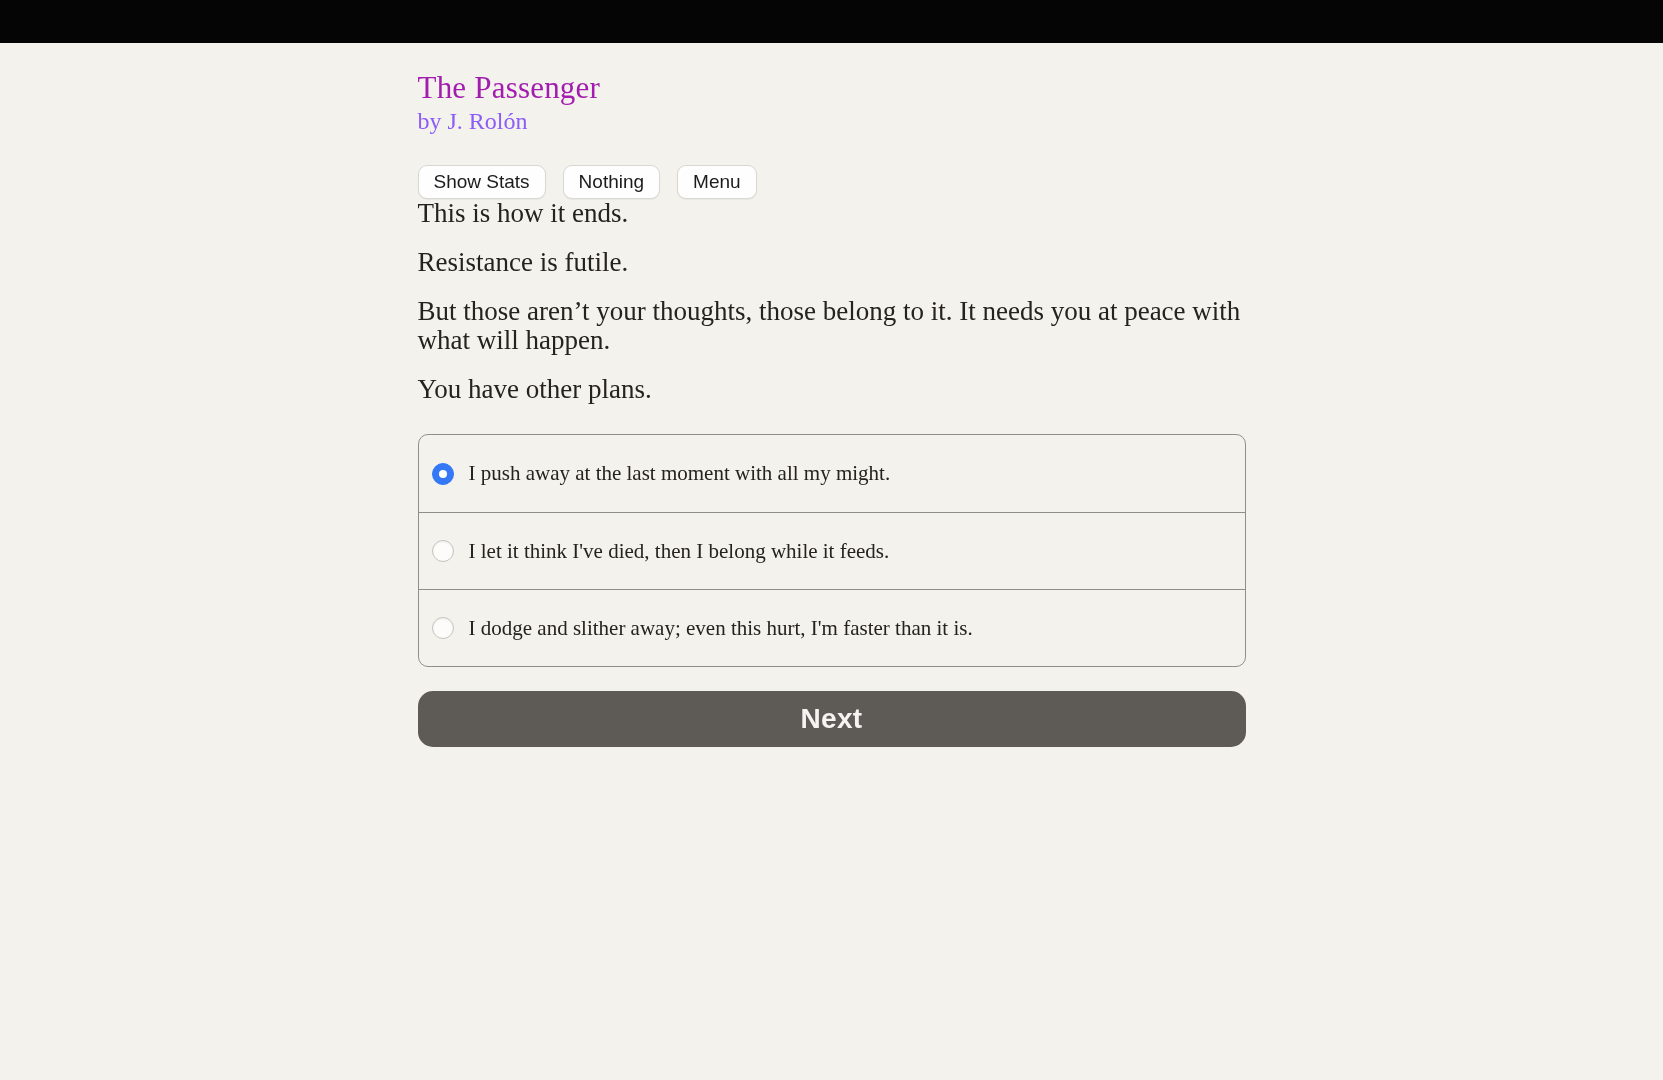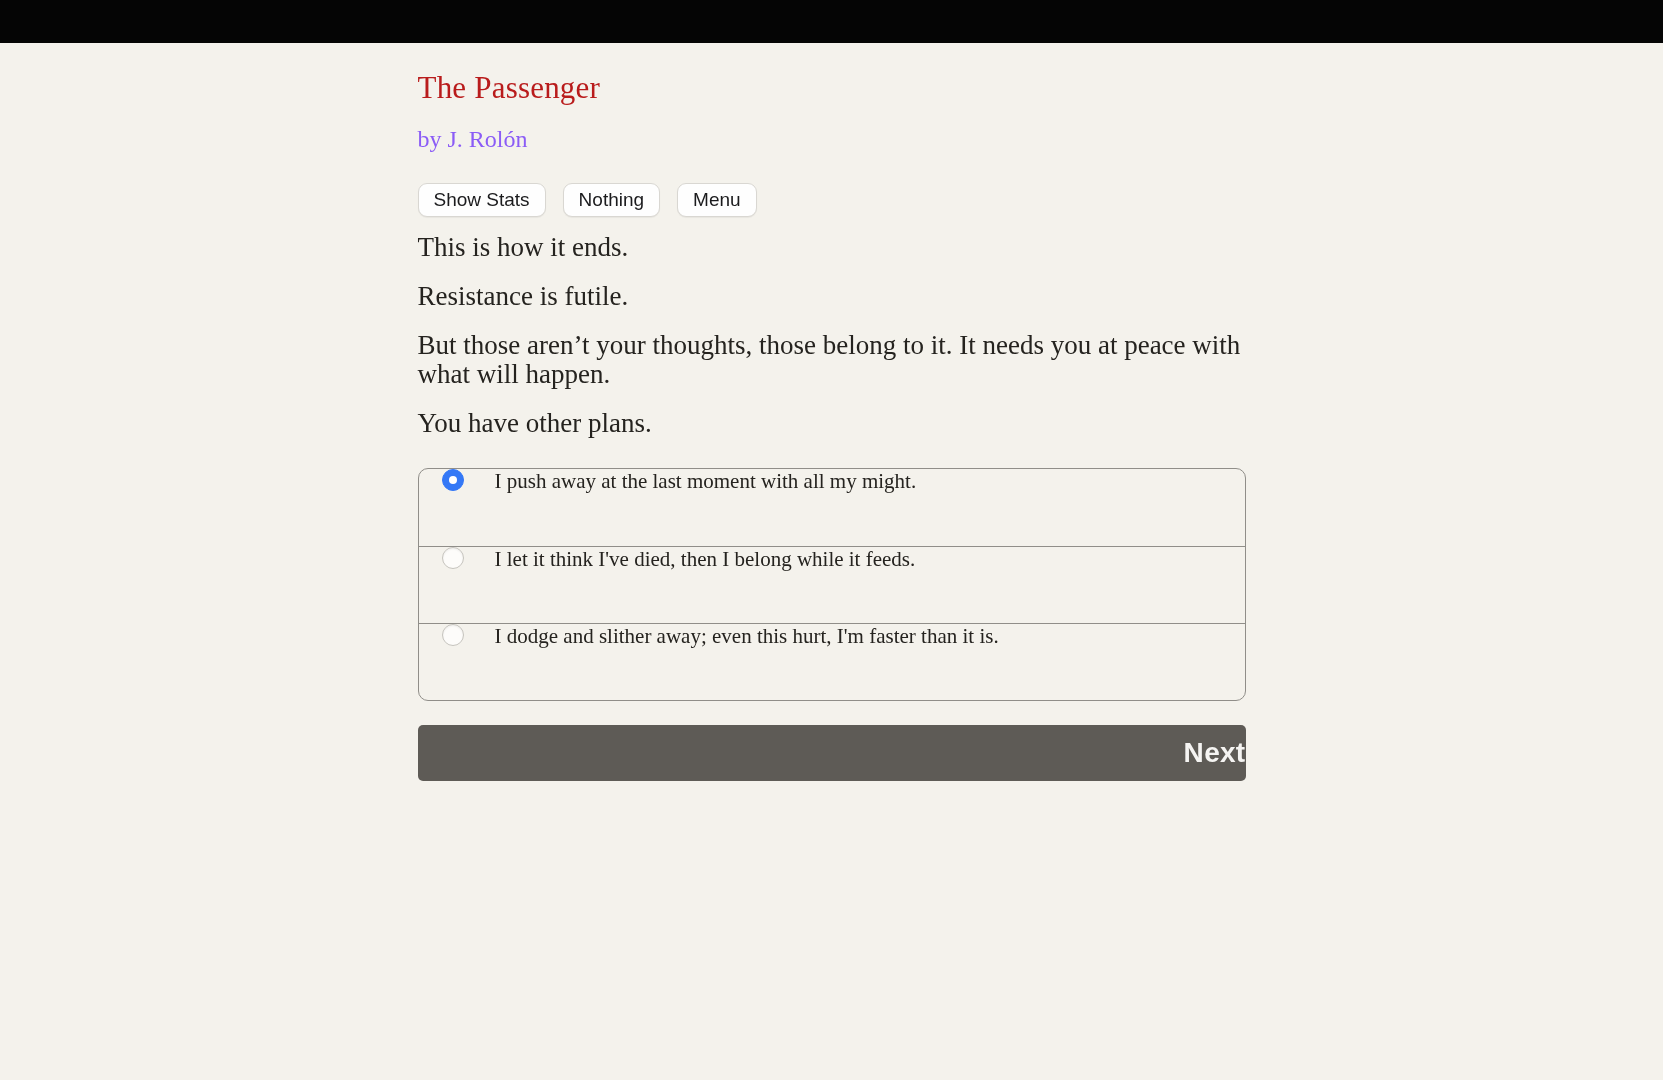--- a/index.html
+++ b/index.html
@@ -26,34 +26,33 @@
   }
   .container{
     width:828px;
     margin:0 auto;
     padding-top:27px;
     padding-bottom:100px;
   }
   h1.game-title{
     font-size:31px;
     font-weight:400;
-    color:#b91c1c;
+    color:#a21caf;
     letter-spacing:.2px;
-    margin-bottom:20px;
+    margin-bottom:2px;
   }
   .author{
     font-size:24px;
     font-weight:400;
     color:#8b5cf6;
     margin-bottom:30px;
   }
   .toolbar{
     display:flex;
     gap:17px;
-    margin-bottom:16px;
   }
   .toolbar button{
     font-family:"Liberation Sans","DejaVu Sans",sans-serif;
     font-size:19px;
     color:#1b1b1d;
     background:var(--btn-bg);
     border:1px solid var(--btn-border);
     border-radius:9px;
     padding:4px 15px;
     height:34px;
@@ -69,24 +68,24 @@
   .story em{font-style:italic;}
   .choice-box{
     margin-top:30px;
     border:1px solid var(--choice-border);
     border-radius:10px;
     background:var(--bg);
     overflow:hidden;
   }
   .choice-row{
     display:flex;
+    align-items:center;
     height:77px;
-    padding-left:23px;
+    padding-left:13px;
     cursor:pointer;
-    gap:16px;
   }
   .choice-row + .choice-row{
     border-top:1px solid var(--choice-border);
   }
   .radio{
     width:22px;height:22px;
     border-radius:50%;
     background:#fdfcfa;
     border:1.5px solid #c6c4be;
     flex:0 0 22px;
@@ -112,27 +111,26 @@
     margin-left:15px;
   }
   .next-button{
     display:block;
     width:100%;
     margin-top:24px;
     height:56px;
     background:var(--next-bg);
     color:var(--next-text);
     border:none;
-    border-radius:5px;
+    border-radius:15px;
     font-family:"Liberation Sans","DejaVu Sans",sans-serif;
     font-size:28px;
     font-weight:700;
     letter-spacing:.3px;
     cursor:pointer;
-    text-align:right;
   }
 </style>
 </head>
 <body>
 
 <div class="letterbox-top"></div>
 
 <div class="container">
 
   <h1 class="game-title">The Passenger</h1>

